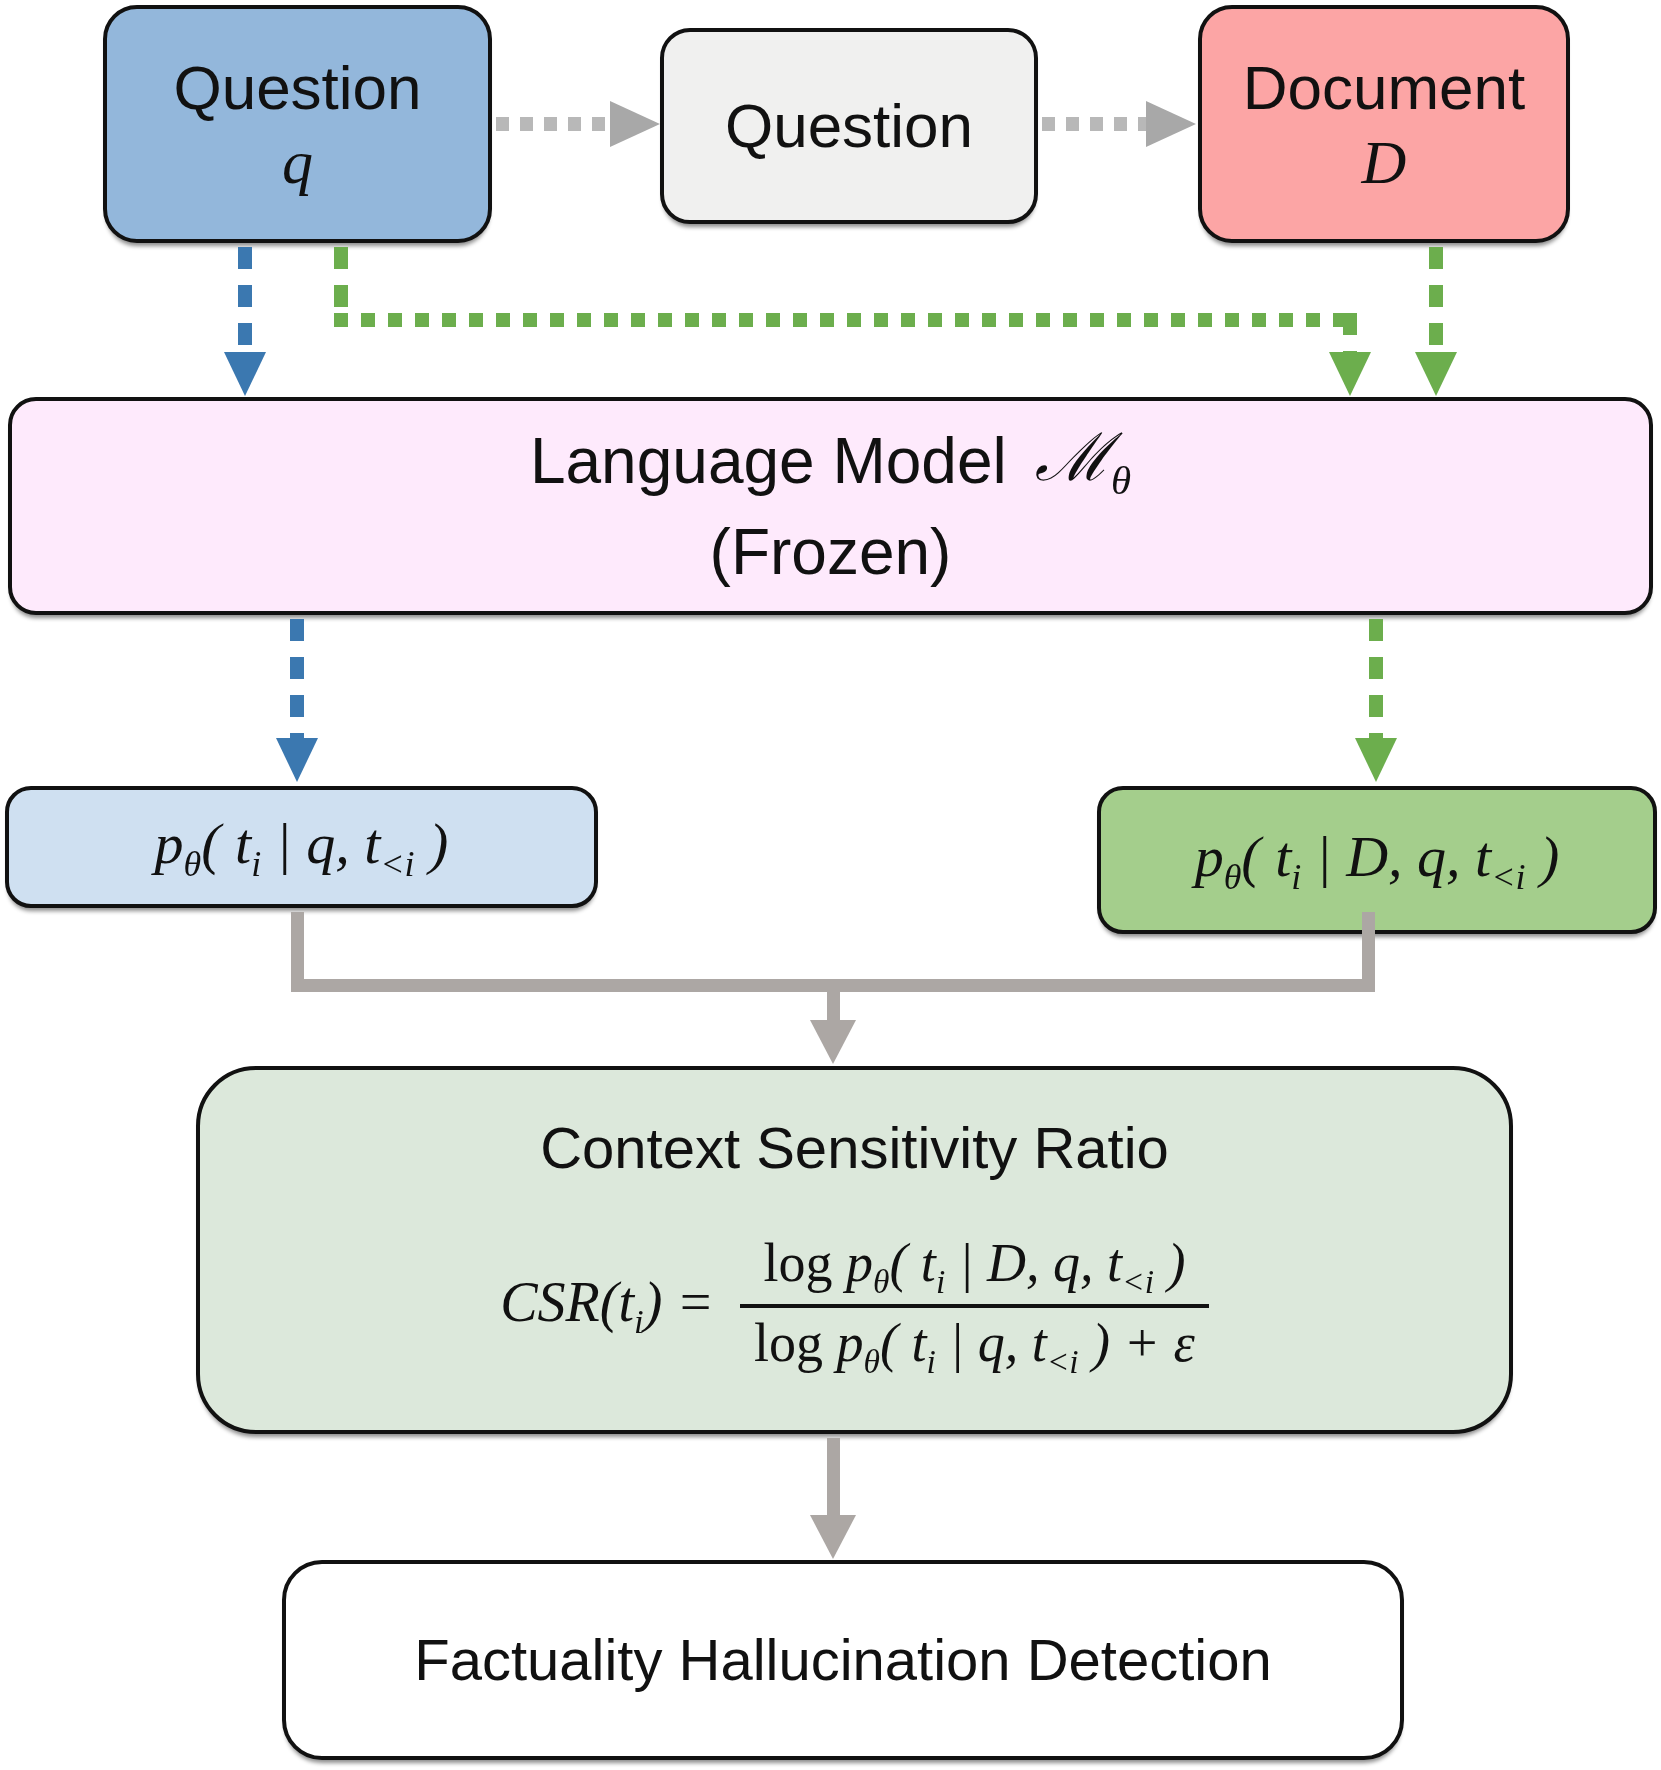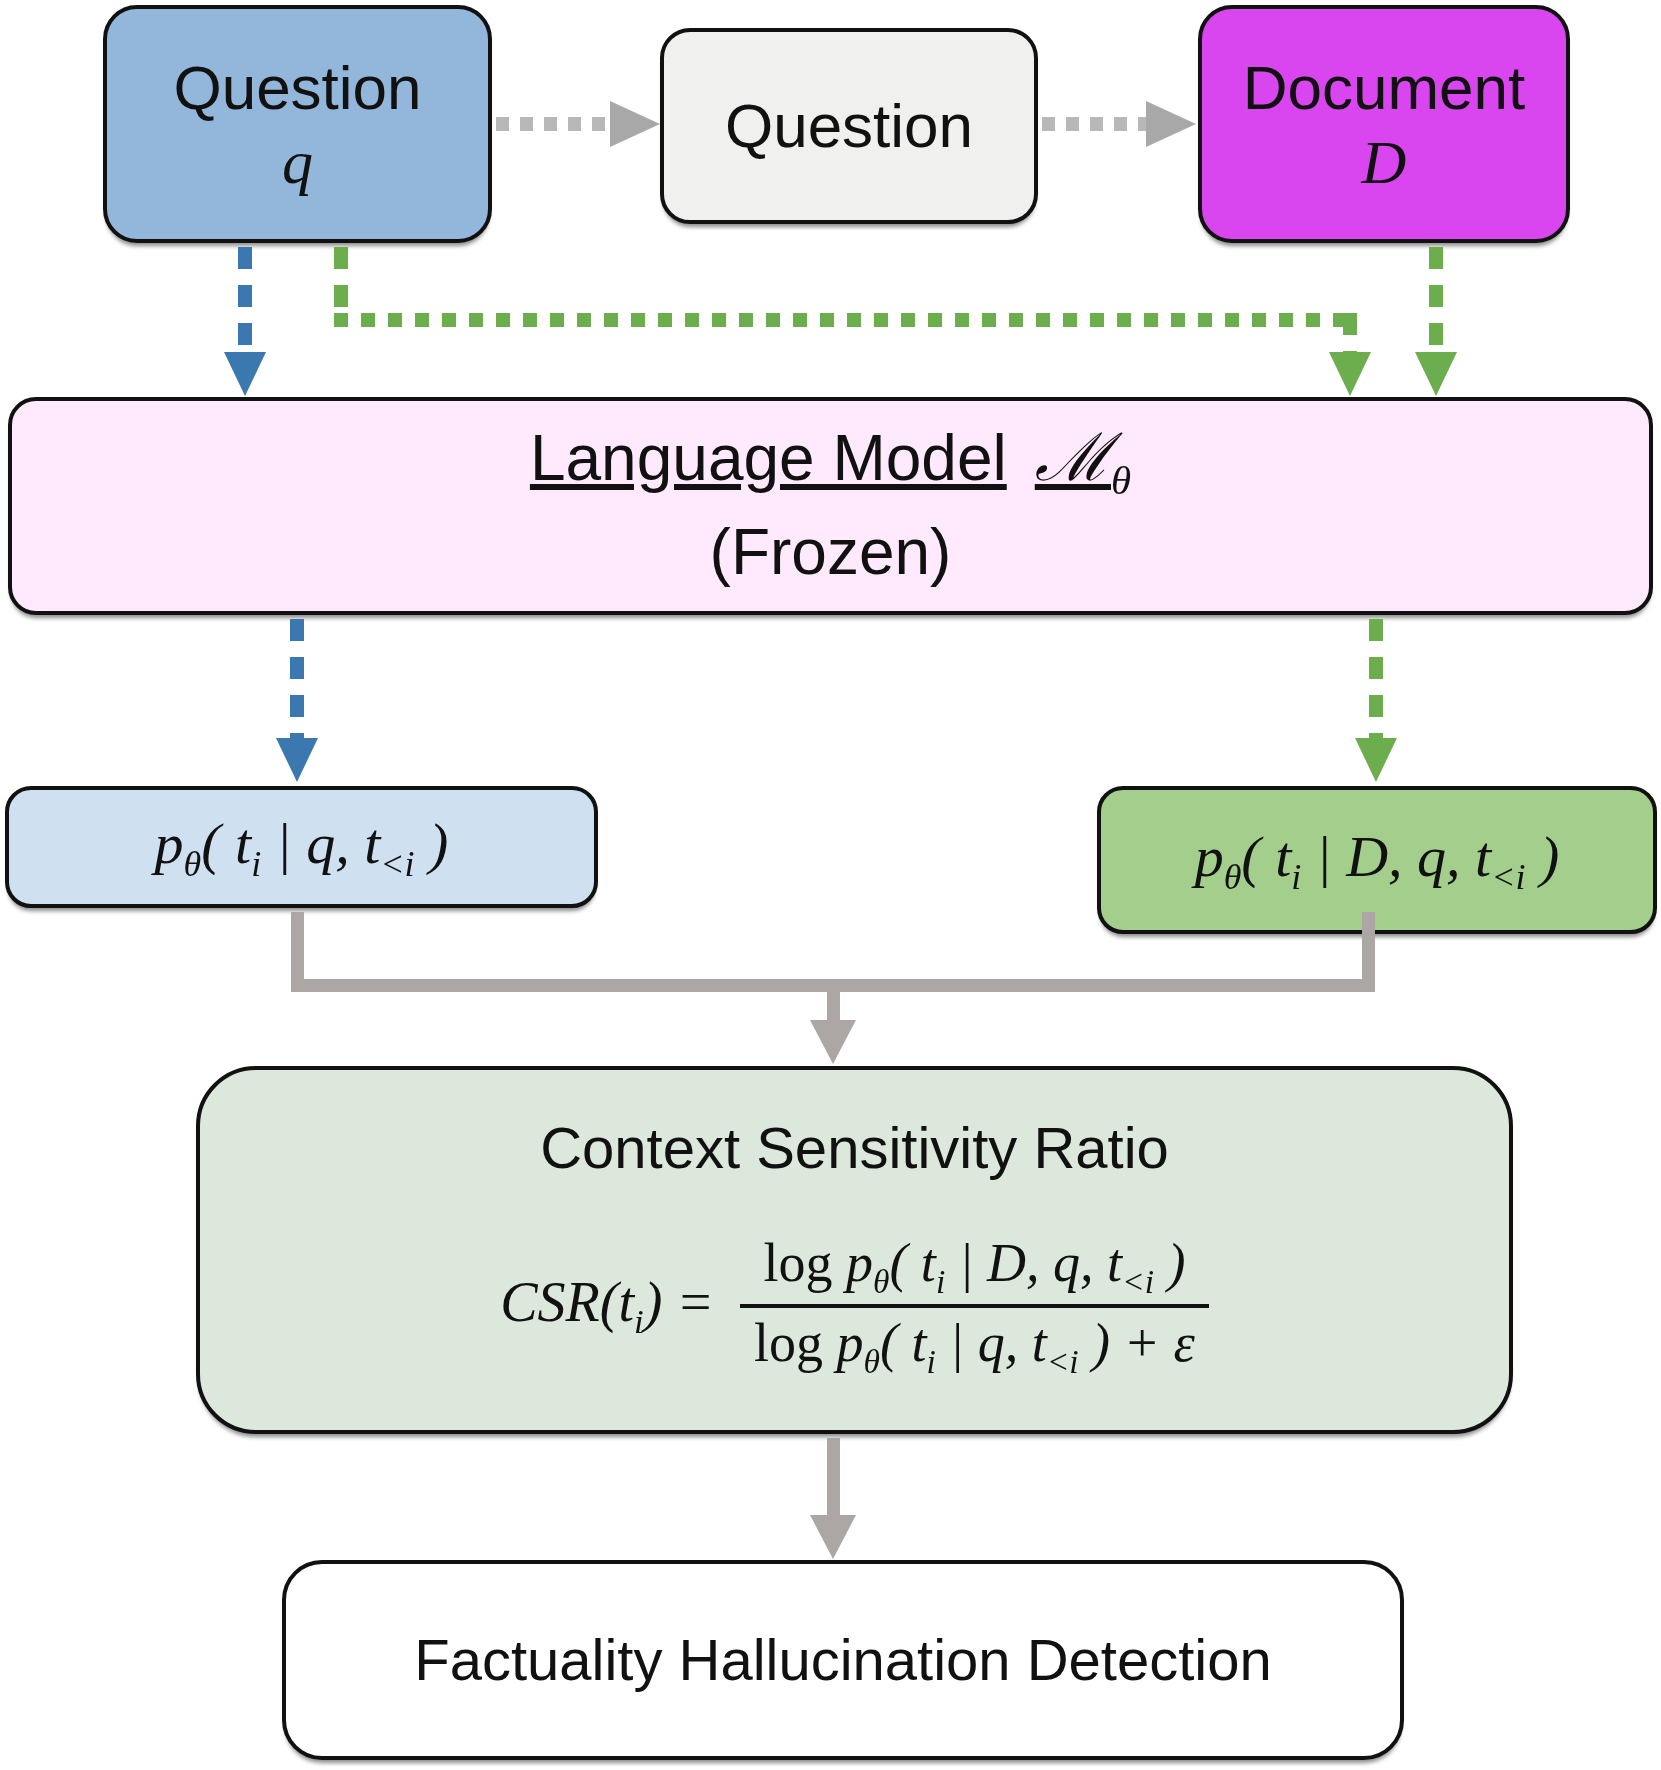--- a/index.html
+++ b/index.html
@@ -36,21 +36,21 @@
   #box-question   { left: 103px; top: 5px;    width: 389px;  height: 238px; border-radius: 34px; font-size: 62px; gap: 4px; }
   #box-retriever  { left: 660px; top: 28px;   width: 378px;  height: 196px; border-radius: 30px; font-size: 62px; }
   #box-document   { left: 1198px; top: 5px;   width: 372px;  height: 238px; border-radius: 34px; font-size: 62px; gap: 4px; }
   #box-lm         { left: 8px;  top: 397px;   width: 1645px; height: 218px; border-radius: 28px; font-size: 64px; gap: 14px; }
   #box-pq         { left: 5px;  top: 786px;   width: 593px;  height: 122px; border-radius: 26px; font-size: 58px; }
   #box-pd         { left: 1097px; top: 786px; width: 560px;  height: 148px; border-radius: 26px; font-size: 58px; }
   #box-csr        { left: 196px; top: 1066px; width: 1317px; height: 368px; border-radius: 60px; font-size: 58px; gap: 46px; padding: 20px 30px; }
   #box-fact       { left: 282px; top: 1560px; width: 1122px; height: 200px; border-radius: 40px; font-size: 58px; }
 
   #box-question .math, #box-document .math { font-size: 62px; }
-  .lm-title { display: flex; align-items: flex-start; gap: 28px; text-decoration: underline; }
+  .lm-title { display: flex; align-items: center; gap: 28px; }
   .lm-title .math { font-size: 66px; }
 
   
   .formula { display: flex; align-items: center; justify-content: flex-end; gap: 26px; font-size: 56px; }
   .frac { display: inline-flex; flex-direction: column; align-items: center; font-size: 54px; }
   .frac .den { border-top: 4px solid #111; }
   .frac .num, .frac .den { padding: 6px 14px; white-space: nowrap; }
 
   
   .line { position: absolute; }
@@ -74,21 +74,21 @@
 
   <div class="box" id="box-question" style="background-color: rgb(147, 183, 219);">
     <span class="label">Question</span>
     <span class="math">q</span>
   </div>
 
   <div class="box" id="box-retriever" style="background-color: rgb(240, 240, 239);">
     <span class="label">Question</span>
   </div>
 
-  <div class="box" id="box-document" style="background-color: #d946ef; align-items: center;">
+  <div class="box" id="box-document" style="background-color: #fca5a5; align-items: center;">
     <span class="label">Document</span>
     <span class="math">D</span>
   </div>
 
   <div class="line hdot" style="left:496px; top:117px; width:114px;"></div>
   <div class="tri tri-right-gray" style="left:610px; top:101px;"></div>
   <div class="line hdot" style="left:1042px; top:117px; width:106px;"></div>
   <div class="tri tri-right-gray" style="left:1146px; top:101px;"></div>
 
   <div class="line vblue" style="left:238px; top:247px; height:108px;"></div>

